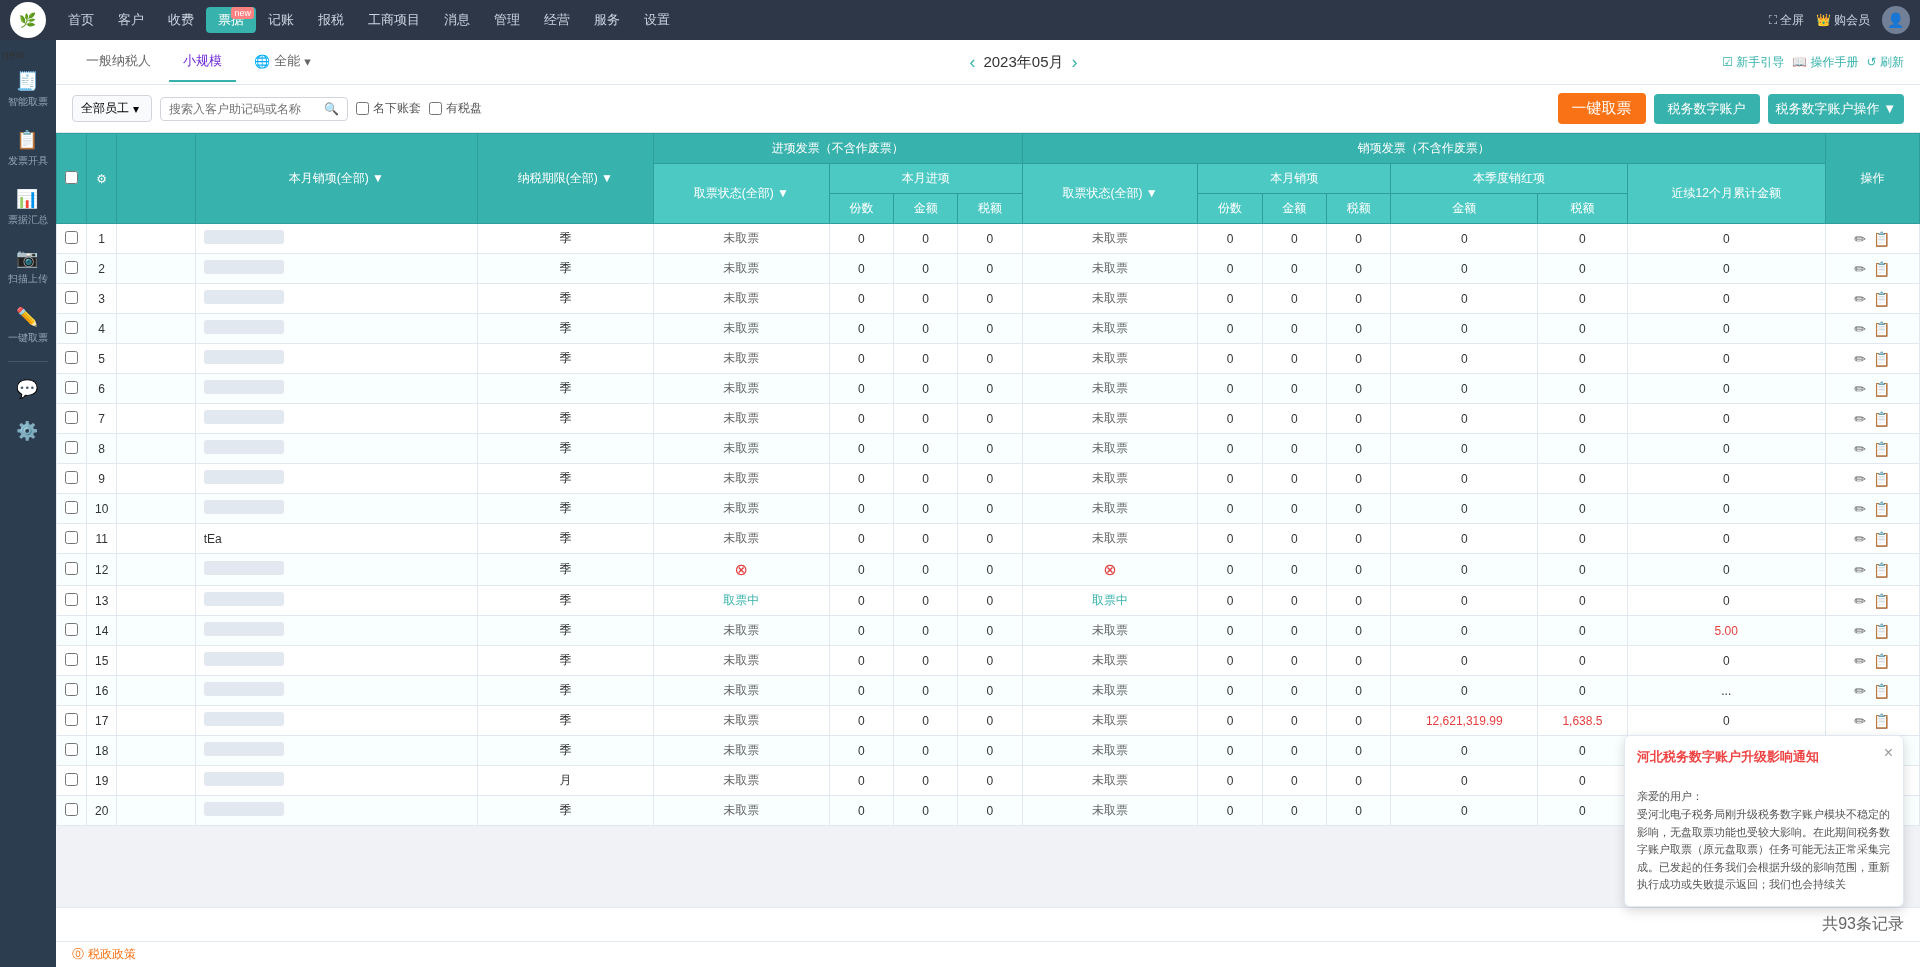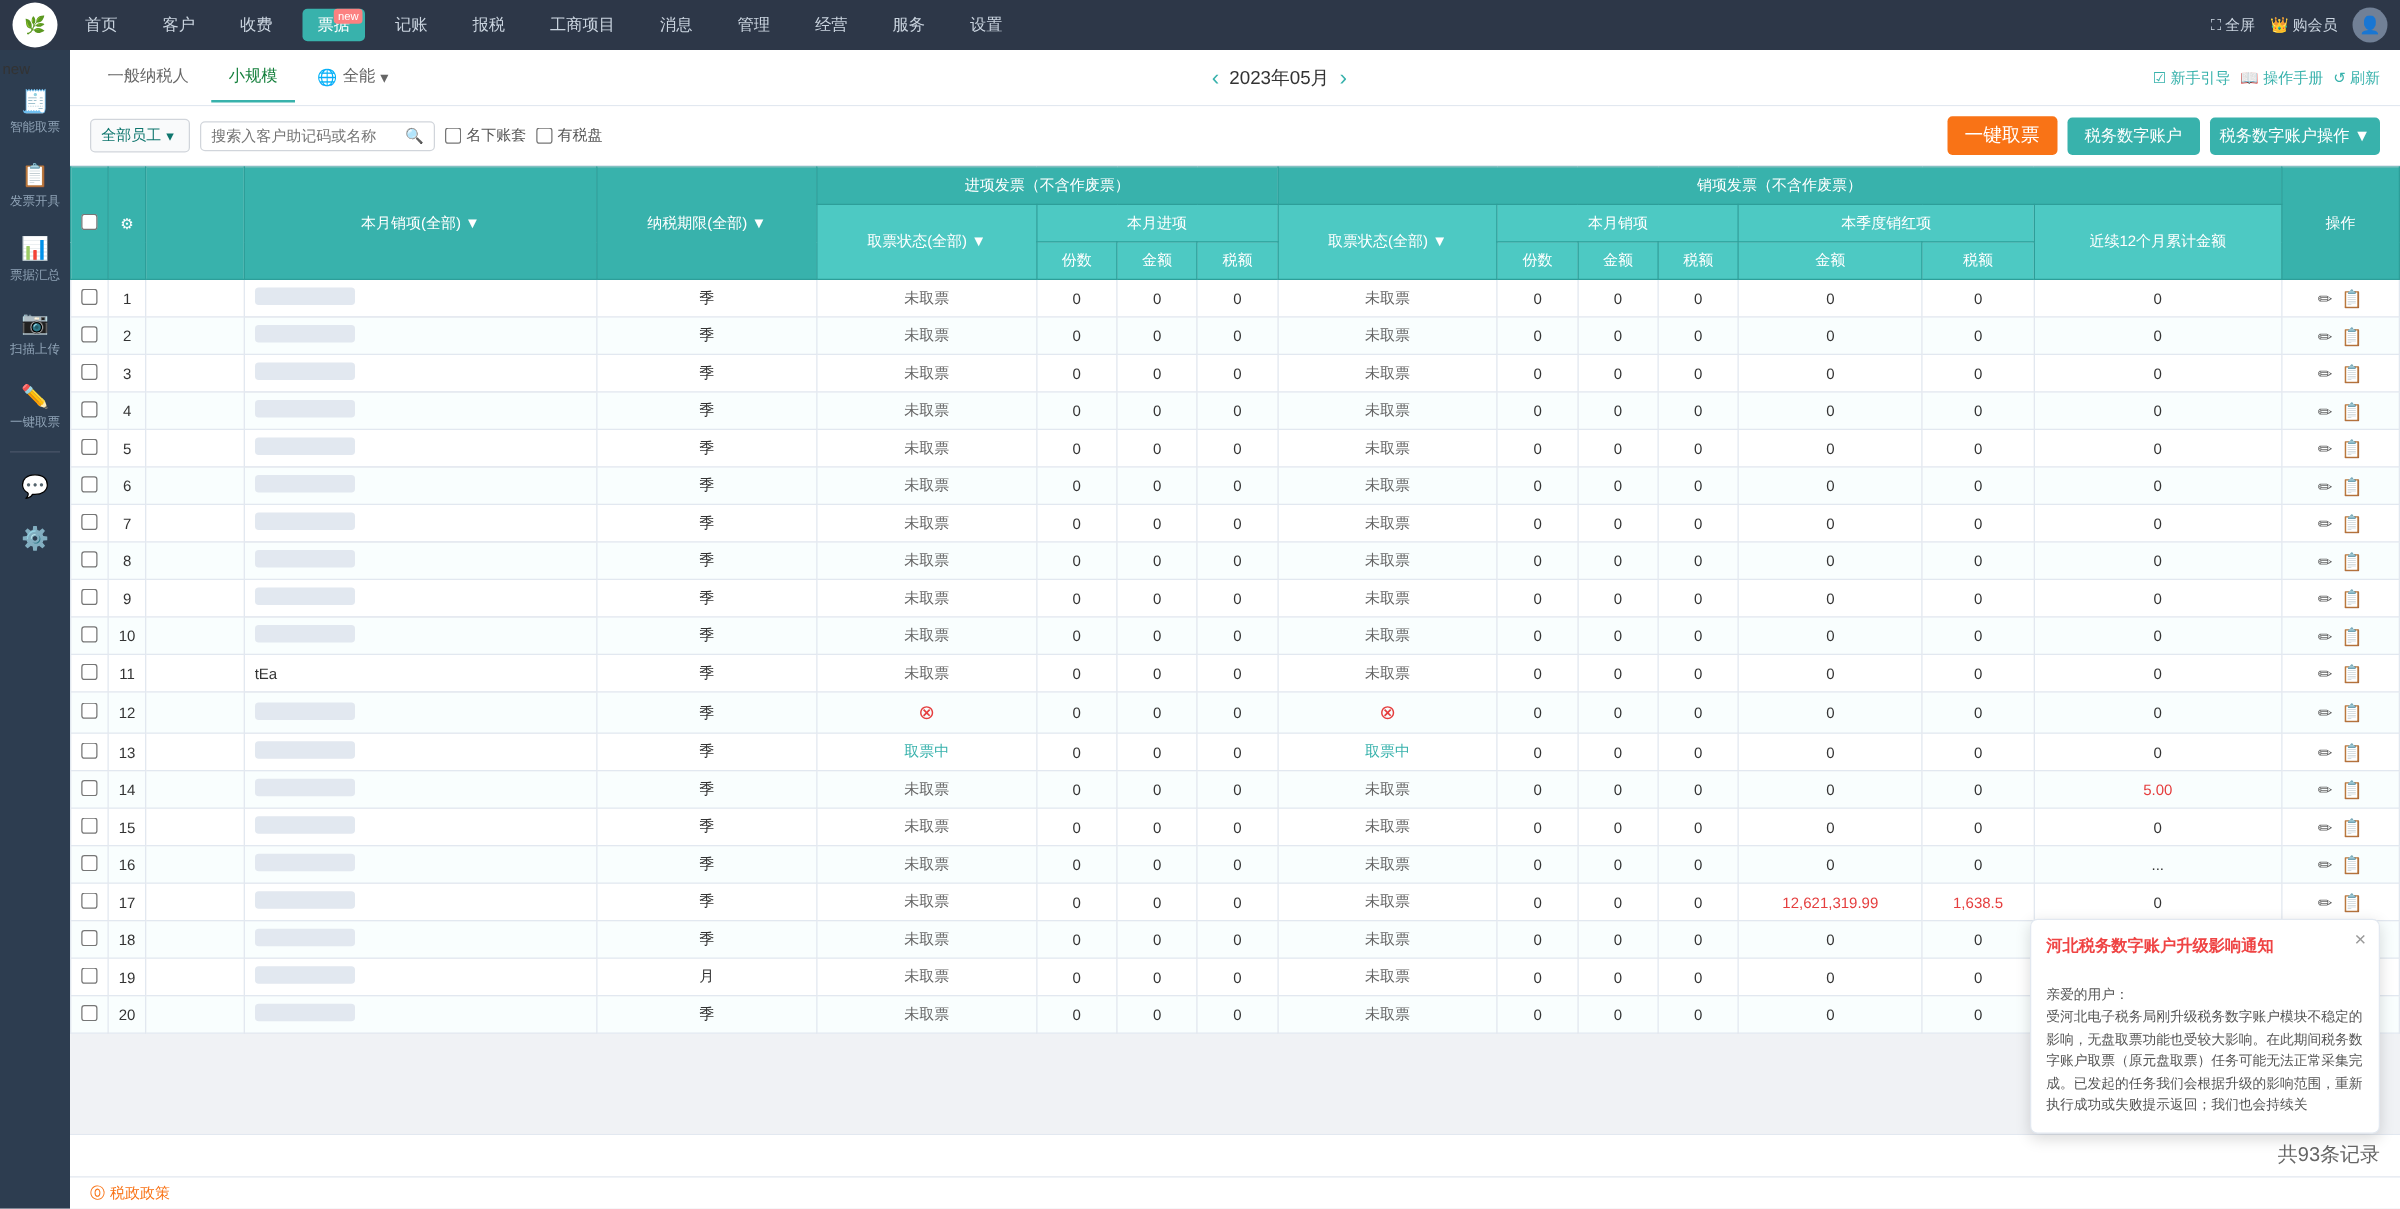--- a/index.html
+++ b/index.html
@@ -15,21 +15,21 @@
       color: #fff;
     }
     .top-nav-logo {
       width: 36px; height: 36px; margin-right: 10px;
       background: #fff;
       border-radius: 50%;
       display: flex; align-items: center; justify-content: center;
       color: #38b2ac; font-weight: bold; font-size: 14px;
     }
     .top-nav-items {
-      display: flex; align-items: flex-end; flex: 1; gap: 12px;
+      display: flex; align-items: flex-end; flex: 1; gap: 0;
     }
     .top-nav-item {
       padding: 4px 12px; cursor: pointer; border-radius: 4px; font-size: 13px; color: #cbd5e0;
       position: relative;
     }
     .top-nav-item.active {
       background: #38b2ac; color: #fff;
     }
     .top-nav-badge {
       position: absolute; top: 0; right: 2px;
@@ -72,31 +72,31 @@
     
     .tabs-bar {
       background: #fff; border-bottom: 1px solid #e2e8f0;
       display: flex; align-items: center; padding: 0 16px; height: 44px;
       gap: 4px;
     }
     .tab-item {
       padding: 10px 14px; cursor: pointer; color: #666; border-bottom: 2px solid transparent;
       font-size: 13px; display: flex; align-items: center; gap: 4px;
     }
-    .tab-item.active { color: #15803d; border-bottom-color: #38b2ac; font-weight: 500; }
+    .tab-item.active { color: #6d28d9; border-bottom-color: #38b2ac; font-weight: 500; }
 
     
     .toolbar {
       background: #fff; padding: 8px 16px; border-bottom: 1px solid #e2e8f0;
       display: flex; align-items: center; gap: 8px;
     }
     .toolbar-select {
       border: 1px solid #d1d5db; border-radius: 4px; padding: 4px 8px;
       background: #f9fafb; cursor: pointer; display: flex; align-items: center; gap: 4px;
-      font-size: 12px; color: #0f766e; min-width: 80px;
+      font-size: 12px; color: #000000; min-width: 80px;
     }
     .search-input-wrap {
       border: 1px solid #d1d5db; border-radius: 4px; display: flex; align-items: center;
       padding: 4px 8px; background: #fff; min-width: 180px;
     }
     .search-input-wrap input {
       border: none; outline: none; font-size: 12px; color: #14532d; flex: 1;
     }
     .checkbox-label {
       display: flex; align-items: center; gap: 4px; cursor: pointer; font-size: 12px; color: #555;

